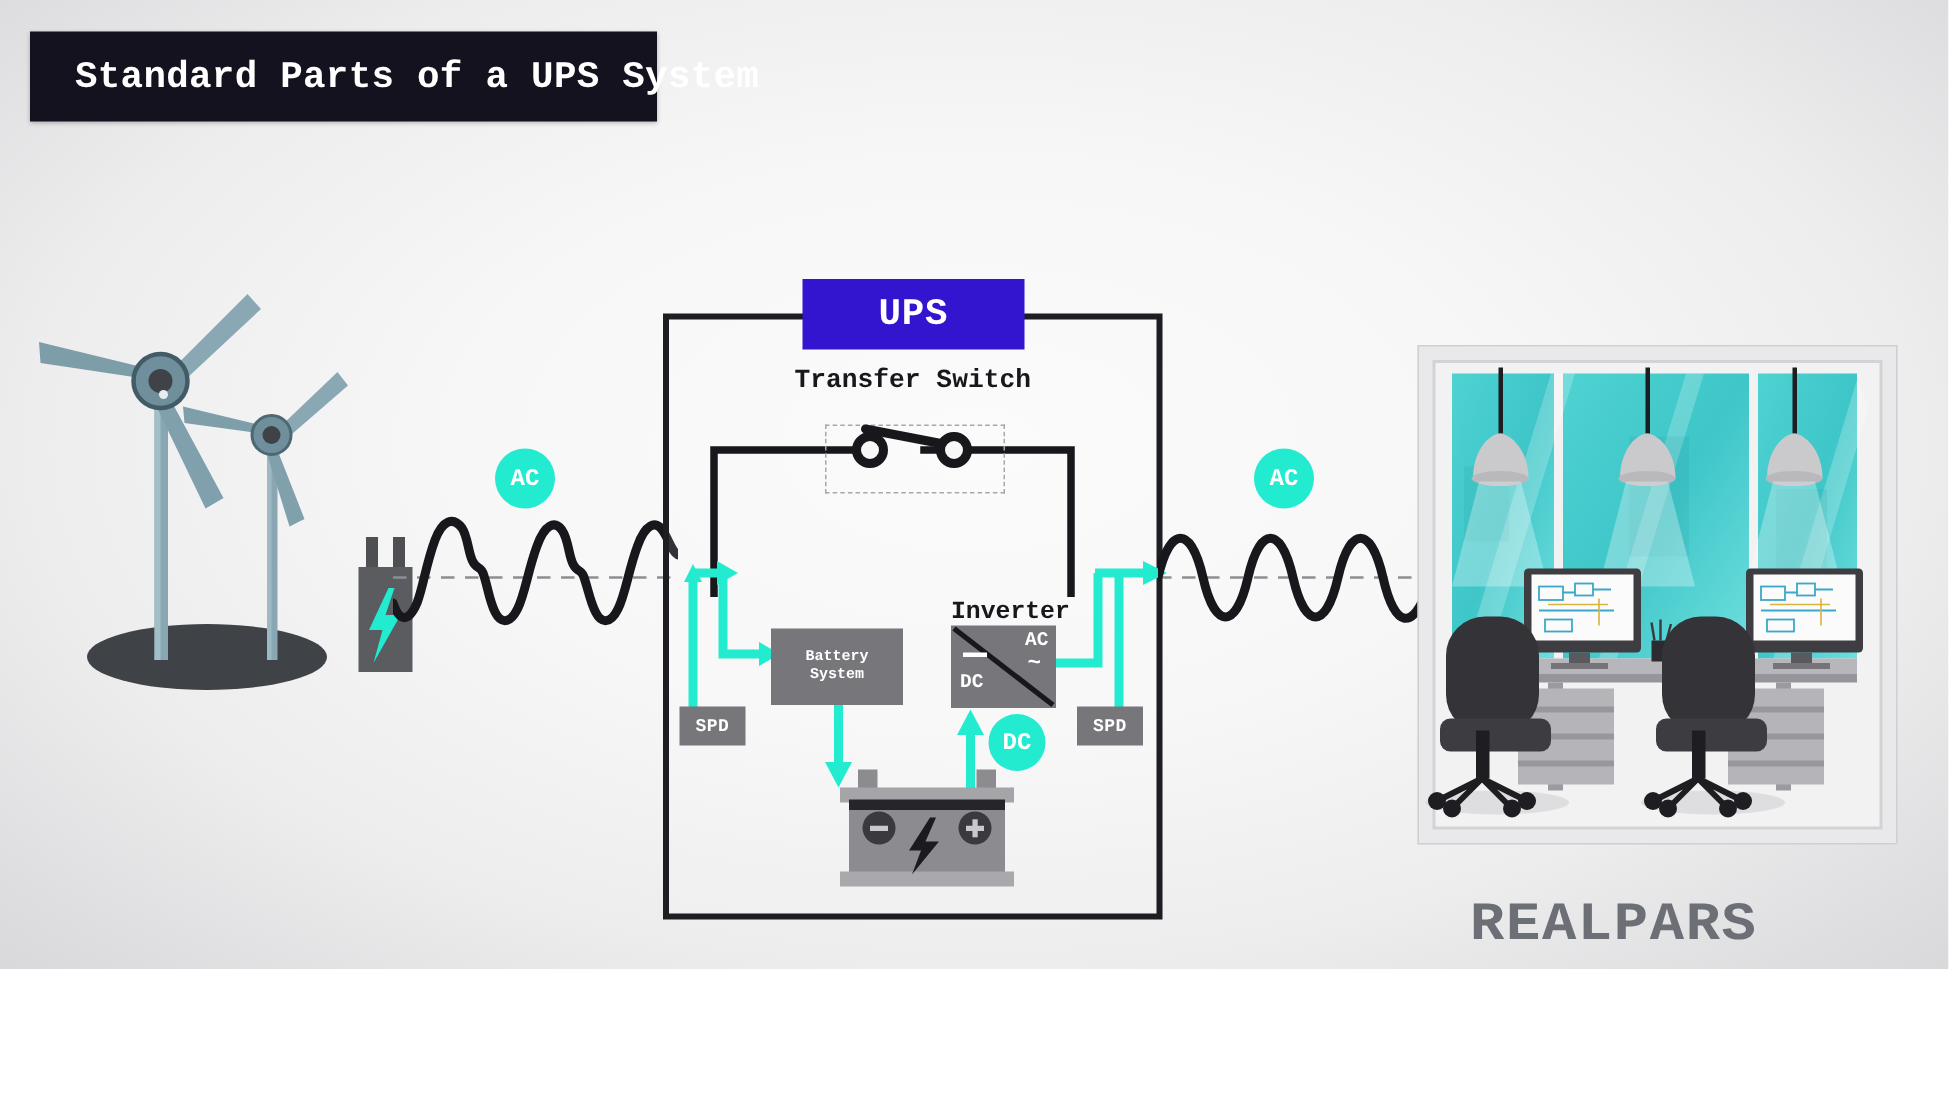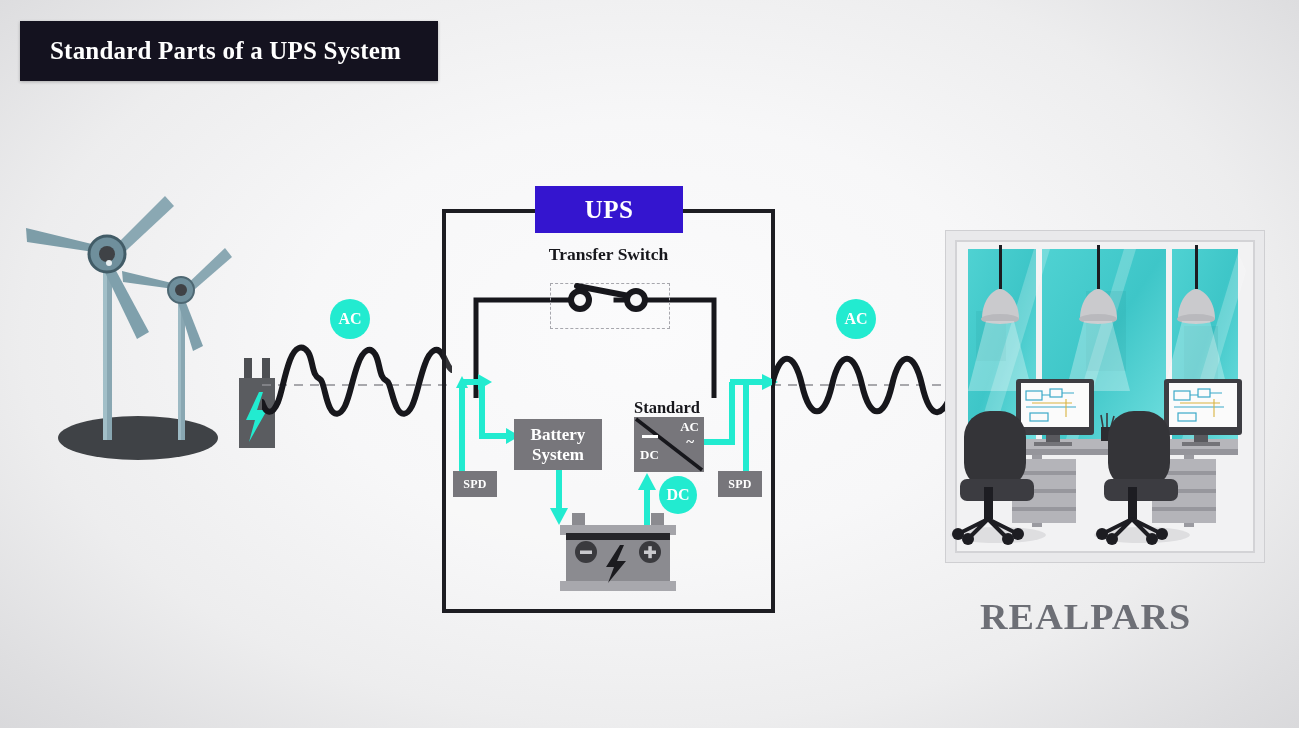--- a/index.html
+++ b/index.html
@@ -3,23 +3,23 @@
 <meta charset="utf-8">
 <style>
   html, body {
     margin: 0;
     padding: 0;
     background: #ffffff;
   }
   #stage {
     position: relative;
     width: 1299px;
-    height: 728px;
+    height: 646px;
     overflow: hidden;
-    font-family: Liberation Serif, serif;
+    font-family: Liberation Mono, monospace;
     background: radial-gradient(ellipse 78% 86% at 50% 46%,
                 #fbfbfc 0%, #f7f7f8 34%, #ededee 62%, #dedee0 82%, #d2d2d5 100%);
   }
   .abs { position: absolute; }
 
   
   #title-bar {
     left: 20px; top: 21px;
     width: 418px; height: 60px;
     background: #14121f;
@@ -68,21 +68,21 @@
   .gblock {
     background: #77767b;
     display: flex; flex-direction: column;
     align-items: center; justify-content: center;
     color: #ffffff; font-weight: bold;
     line-height: 1.12;
   }
   #battery-charger {
     left: 514px; top: 419px;
     width: 88px; height: 51px;
-    font-size: 17px;
+    font-size: 10px;
   }
   #inverter-block {
     left: 634px; top: 417px;
     width: 70px; height: 55px;
     background: #77767b;
   }
   #inverter-label {
     left: 634px; top: 398px;
     color: #17171c; font-size: 16.5px; font-weight: bold;
     white-space: nowrap;
@@ -254,21 +254,21 @@
       <path d="M30,14 L66,14" fill="none" stroke="#22ebd0" stroke-width="6"></path>
       <path d="M62,6 L78,14 L62,22 Z" fill="#22ebd0"></path>
     </svg>
   </div>
 
   <div class="abs gblock" id="battery-charger">
     <span>Battery</span>
     <span>System</span>
   </div>
 
-  <div class="abs" id="inverter-label">Standard</div>
+  <div class="abs" id="inverter-label">Inverter</div>
 
   <div class="abs" id="inverter-block">
     <svg class="abs" style="left:0;top:0;" width="70" height="55" viewBox="0 0 70 55">
       <line x1="2" y1="2" x2="68" y2="53" stroke="#17171c" stroke-width="3.5"></line>
     </svg>
     <span class="abs" id="inv-ac">AC</span>
     <span class="abs" id="inv-tilde">~</span>
     <span class="abs" id="inv-dash"></span>
     <span class="abs" id="inv-dc">DC</span>
   </div>

